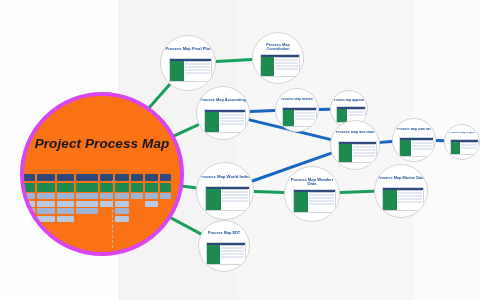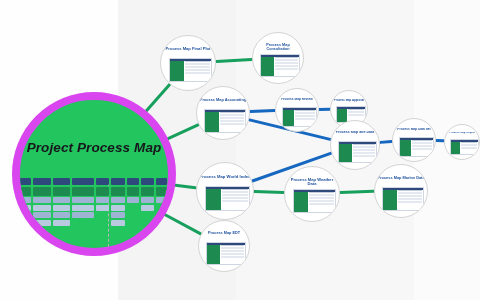--- a/index.html
+++ b/index.html
@@ -16,22 +16,22 @@
   #band2{left:236px;width:178px;background:#f7f7f7;}
   #band3{left:414px;width:66px;background:#fbfbfb;}
 
   
   .link{position:absolute;transform-origin:0 50%;border-radius:2px;}
   .link.green{background:#17a05d;}
   .link.blue{background:#1667c0;}
 
   
   #focus{
-    position:absolute;left:12px;top:92px;width:164px;height:164px;
-    border-radius:50%;border:8px solid #d946ef;background:#22c55e;
+    position:absolute;left:20px;top:92px;width:164px;height:164px;
+    border-radius:50%;border:4px solid #d946ef;background:#f97316;
     box-sizing:border-box;overflow:hidden;
   }
   #focus-title{
     position:absolute;left:0;right:0;top:40px;text-align:center;
     font-size:13.5px;font-weight:bold;font-style:italic;color:#17171c;
     letter-spacing:.1px;
   }
   
   #thumb{position:absolute;left:-4px;top:78px;width:152px;height:74px;}
   .tcol{position:absolute;top:0;display:flex;flex-direction:column;gap:1.5px;}

